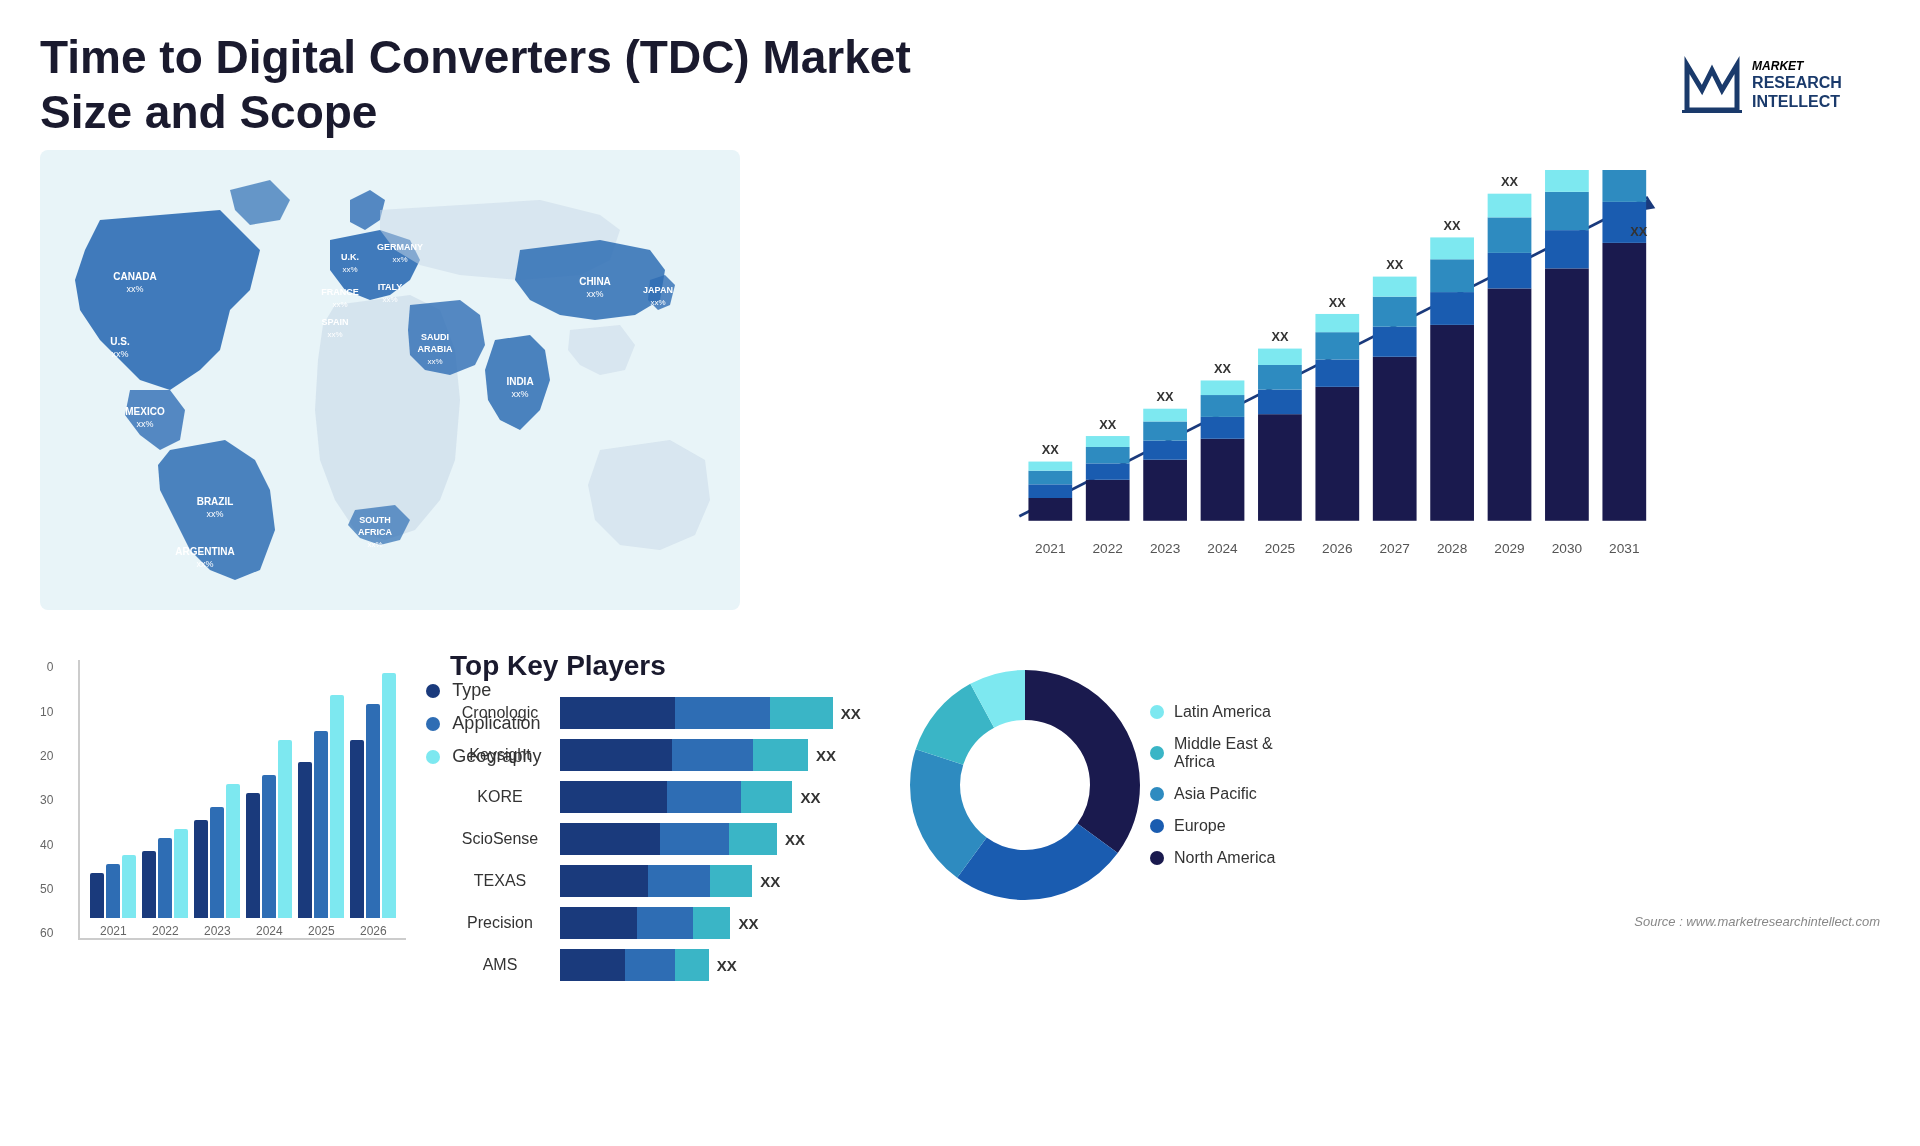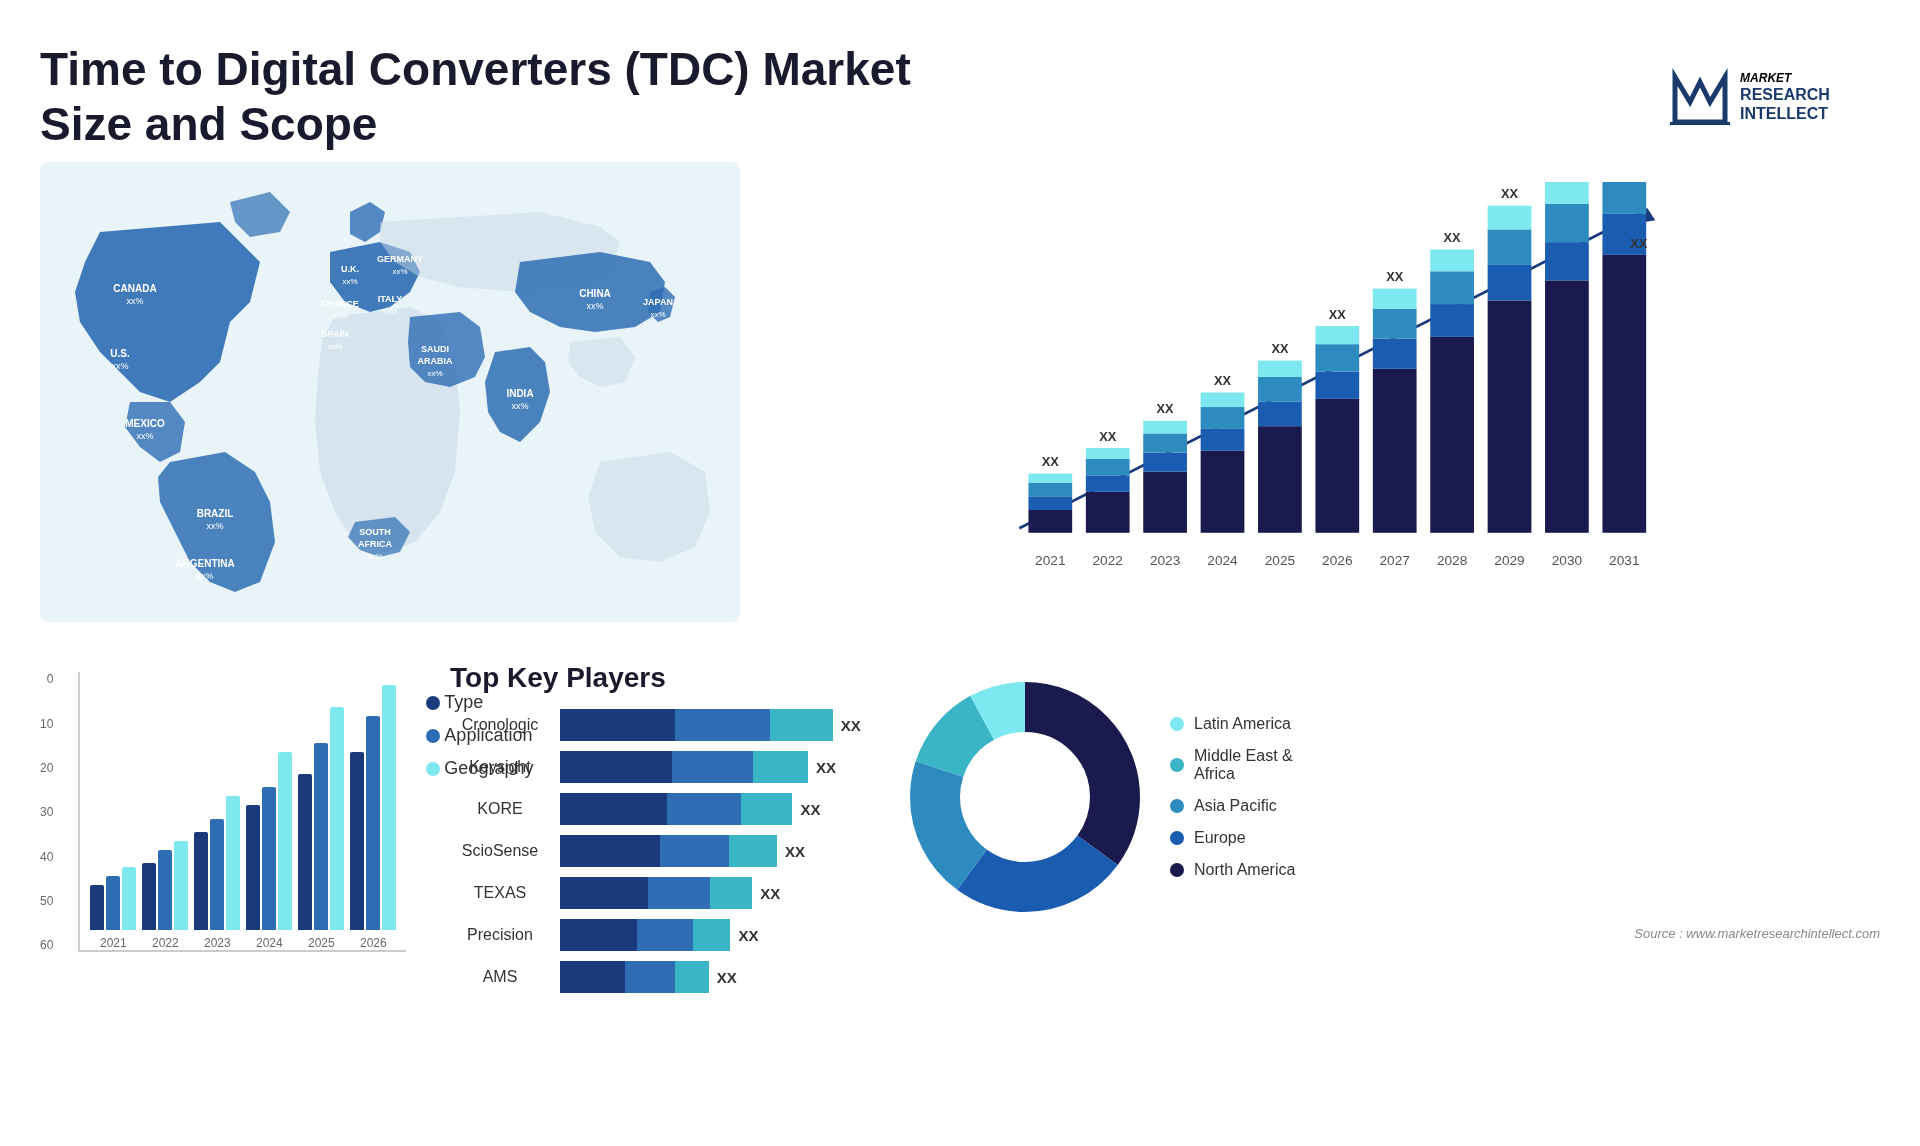--- a/index.html
+++ b/index.html
@@ -7,25 +7,24 @@
       width: 1920px;
       height: 1146px;
       background: #ffffff;
       font-family: Arial, sans-serif;
       overflow: hidden;
       position: relative;
     }
 
     
     .header {
-      padding: 30px 60px 10px 40px;
+      padding: 30px 48px 10px 40px;
       display: flex;
       justify-content: space-between;
       align-items: flex-start;
-      margin-top: 12px;
     }
     .main-title {
       font-size: 46px;
       font-weight: 700;
       color: #1a1a2e;
       max-width: 900px;
       line-height: 1.2;
     }
     .logo-area {
       display: flex;
@@ -99,21 +98,21 @@
     }
     .seg-legend {
       display: flex;
       flex-direction: column;
       gap: 12px;
       margin-top: 20px;
     }
     .legend-item {
       display: flex;
       align-items: center;
-      gap: 4px;
+      gap: 12px;
       font-size: 18px;
       color: #333;
     }
     .legend-dot {
       width: 14px;
       height: 14px;
       border-radius: 50%;
       flex-shrink: 0;
     }
 
@@ -160,21 +159,20 @@
       font-weight: 700;
       color: #333;
     }
 
     
     .regional-container {
       flex: 1;
     }
     .regional-content {
       display: flex;
-      gap: 20px;
       align-items: center;
       margin-top: 10px;
     }
     .donut-area {
       width: 250px;
       height: 250px;
       flex-shrink: 0;
     }
     .regional-legend {
       display: flex;

